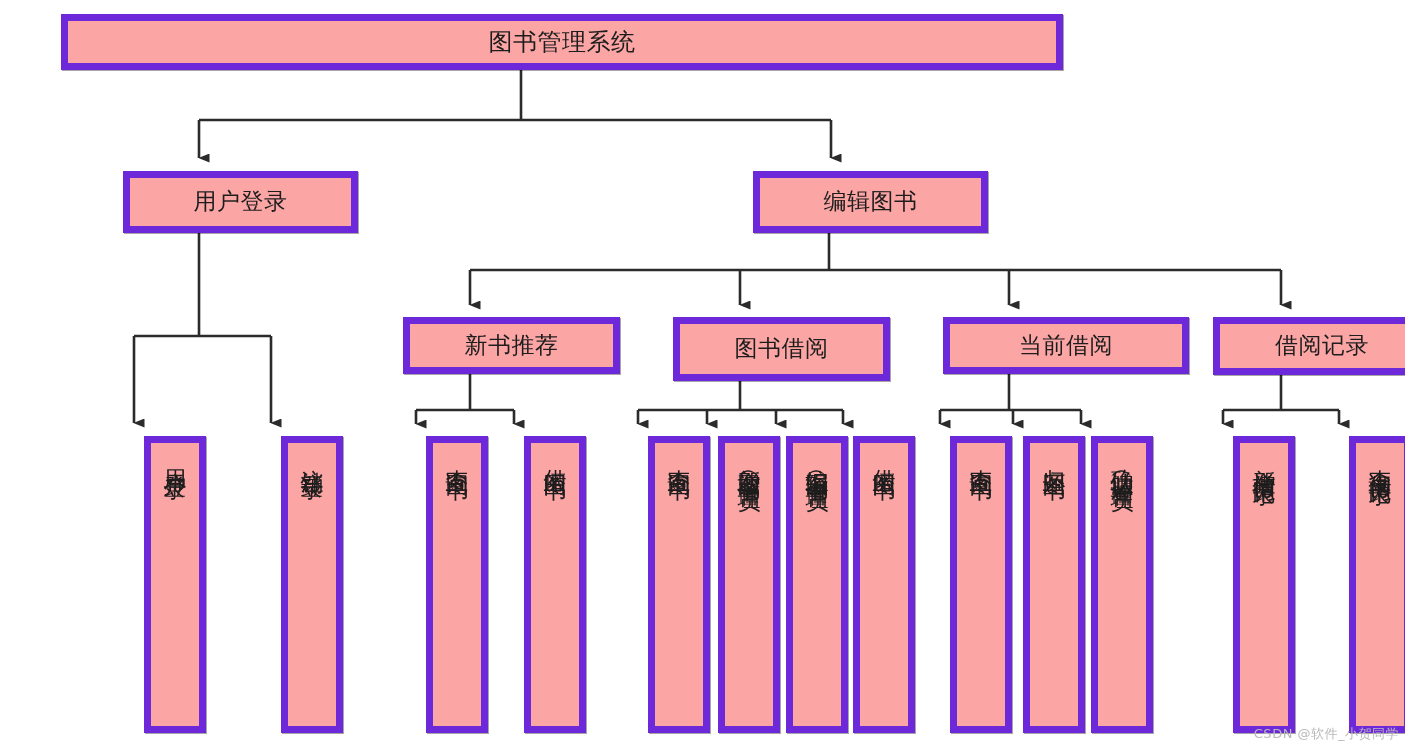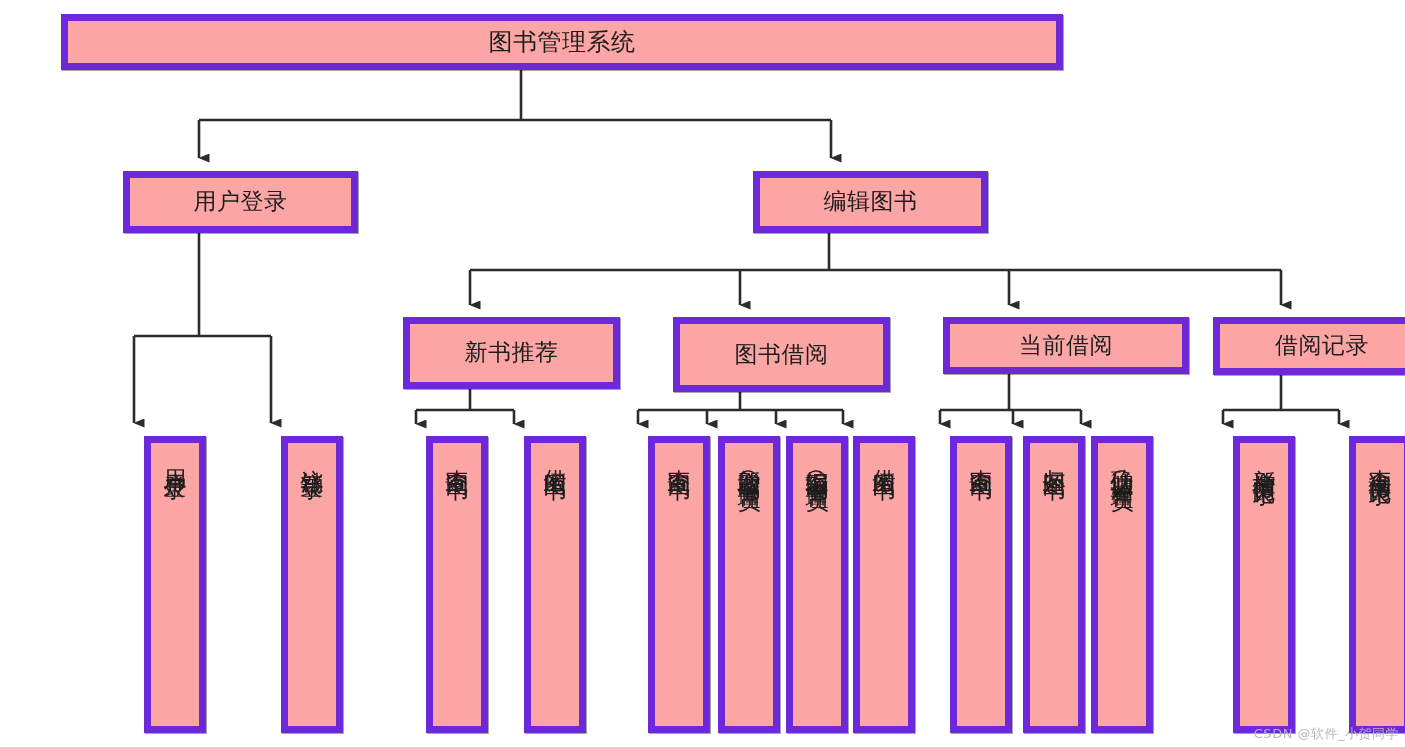--- a/index.html
+++ b/index.html
@@ -134,25 +134,25 @@
   </div>
 
   <div class="node horizontal" style="left:82px; top:171px; width:235px; height:62px;">
     <span class="label">用户登录</span>
   </div>
 
   <div class="node horizontal" style="left:712px; top:171px; width:235px; height:62px;">
     <span class="label">编辑图书</span>
   </div>
 
-  <div class="node horizontal" style="left:362px; top:317px; width:217px; height:72px;">
+  <div class="node horizontal" style="left:362px; top:317px; width:217px; height:57px;">
     <span class="label">新书推荐</span>
   </div>
 
-  <div class="node horizontal" style="left:632px; top:317px; width:217px; height:75px;">
+  <div class="node horizontal" style="left:632px; top:317px; width:217px; height:64px;">
     <span class="label">图书借阅</span>
   </div>
 
   <div class="node horizontal" style="left:902px; top:317px; width:246px; height:57px;">
     <span class="label">当前借阅</span>
   </div>
 
   <div class="node horizontal" style="left:1172px; top:317px; width:218px; height:58px;">
     <span class="label">借阅记录</span>
   </div>

